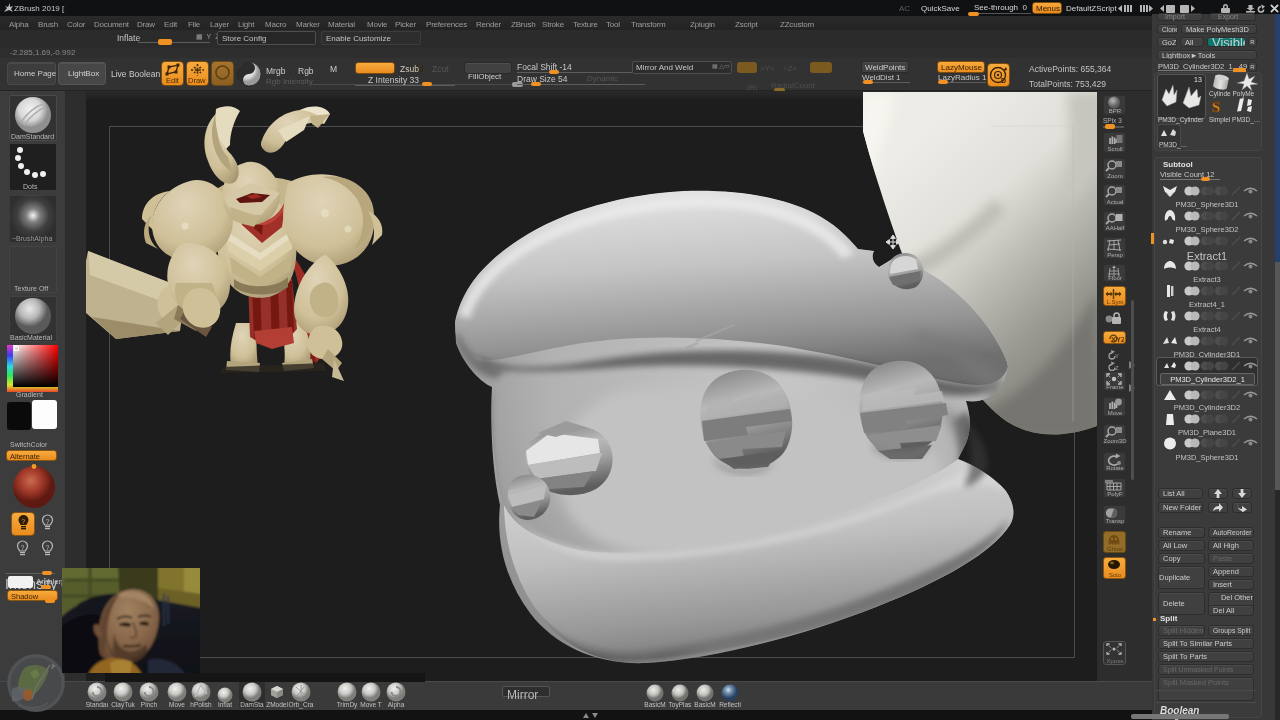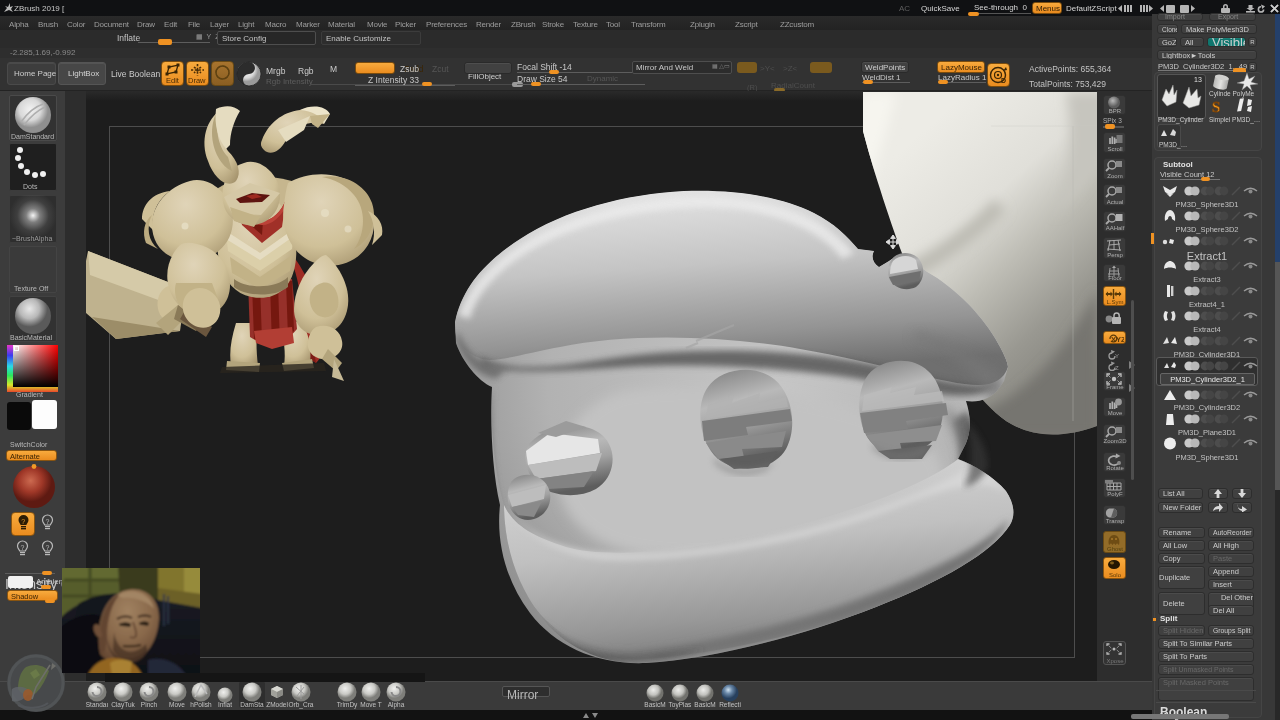--- a/index.html
+++ b/index.html
@@ -973,21 +973,21 @@
       <div class="abs" style="left:1208px;top:605px;width:46px;height:11px;background:#404040;border:1px solid #2d2d2d;border-radius:3px;box-shadow:inset 0 1px 0 rgba(255,255,255,.06);color:#cccccc;font-size:7.5px;line-height:10px;text-align:left;padding-left:4px;white-space:nowrap;overflow:hidden;">Del All</div>
       <div class="abs" style="left:1153px;top:618px;width:3px;height:3px;background:#ef9223;"></div>
       <div class="lbl" style="left:1160px;top:614px;font-size:8px;color:#e2e2e2;font-weight:bold;">Split</div>
       <div class="abs" style="left:1158px;top:625px;width:47px;height:11px;background:#404040;border:1px solid #2d2d2d;border-radius:3px;box-shadow:inset 0 1px 0 rgba(255,255,255,.06);color:#686868;font-size:7.5px;line-height:10px;text-align:left;padding-left:4px;white-space:nowrap;overflow:hidden;">Split Hidden</div>
       <div class="abs" style="left:1208px;top:625px;width:46px;height:11px;background:#404040;border:1px solid #2d2d2d;border-radius:3px;box-shadow:inset 0 1px 0 rgba(255,255,255,.06);color:#cccccc;font-size:6.8px;line-height:10px;text-align:left;padding-left:4px;white-space:nowrap;overflow:hidden;">Groups Split</div>
       <div class="abs" style="left:1158px;top:638px;width:96px;height:11px;background:#404040;border:1px solid #2d2d2d;border-radius:3px;box-shadow:inset 0 1px 0 rgba(255,255,255,.06);color:#cccccc;font-size:7.5px;line-height:10px;text-align:left;padding-left:4px;white-space:nowrap;overflow:hidden;">Split To Similar Parts</div>
       <div class="abs" style="left:1158px;top:651px;width:96px;height:11px;background:#404040;border:1px solid #2d2d2d;border-radius:3px;box-shadow:inset 0 1px 0 rgba(255,255,255,.06);color:#cccccc;font-size:7.5px;line-height:10px;text-align:left;padding-left:4px;white-space:nowrap;overflow:hidden;">Split To Parts</div>
       <div class="abs" style="left:1158px;top:664px;width:96px;height:11px;background:#404040;border:1px solid #2d2d2d;border-radius:3px;box-shadow:inset 0 1px 0 rgba(255,255,255,.06);color:#686868;font-size:7px;line-height:10px;text-align:left;padding-left:4px;white-space:nowrap;overflow:hidden;">Split Unmasked Points</div>
       <div class="abs" style="left:1158px;top:677px;width:96px;height:24px;background:#404040;border:1px solid #2d2d2d;border-radius:3px;box-shadow:inset 0 1px 0 rgba(255,255,255,.06);color:#686868;font-size:7.5px;line-height:10px;text-align:left;padding-left:4px;white-space:nowrap;overflow:hidden;">Split Masked Points</div>
       <div class="abs" style="left:1156px;top:690px;width:100px;height:11px;border-top:1px solid #4a4a4a;color:#dadada;font-size:8px;font-weight:bold;padding:20px 0 0 4px;">Merge</div>
-      <div class="abs" style="left:1156px;top:702px;width:100px;height:11px;border-top:1px solid #4a4a4a;color:#dadada;font-size:12px;font-weight:bold;padding:2px 0 0 4px;">Boolean</div>
+      <div class="abs" style="left:1156px;top:702px;width:100px;height:11px;border-top:1px solid #4a4a4a;color:#dadada;font-size:10px;font-weight:bold;padding:2px 0 0 4px;font-style:italic;">Boolean</div>
     </div>
 
 <div class="abs" style="left:0;top:681px;width:1152px;height:29px;background:#3a3a3a;border-top:1px solid #4a4a4a;"></div>
 <div id="bottomshelf">
       <svg class="abs" style="left:87px;top:682px;" width="20" height="20" viewBox="0 0 20 20">
         <defs>
           <radialGradient id="br97" cx="40%" cy="32%">
             <stop offset="0%" stop-color="#f0f0ee"></stop>
             <stop offset="60%" stop-color="#cacac6"></stop>
             <stop offset="100%" stop-color="#7e7e7a"></stop>

